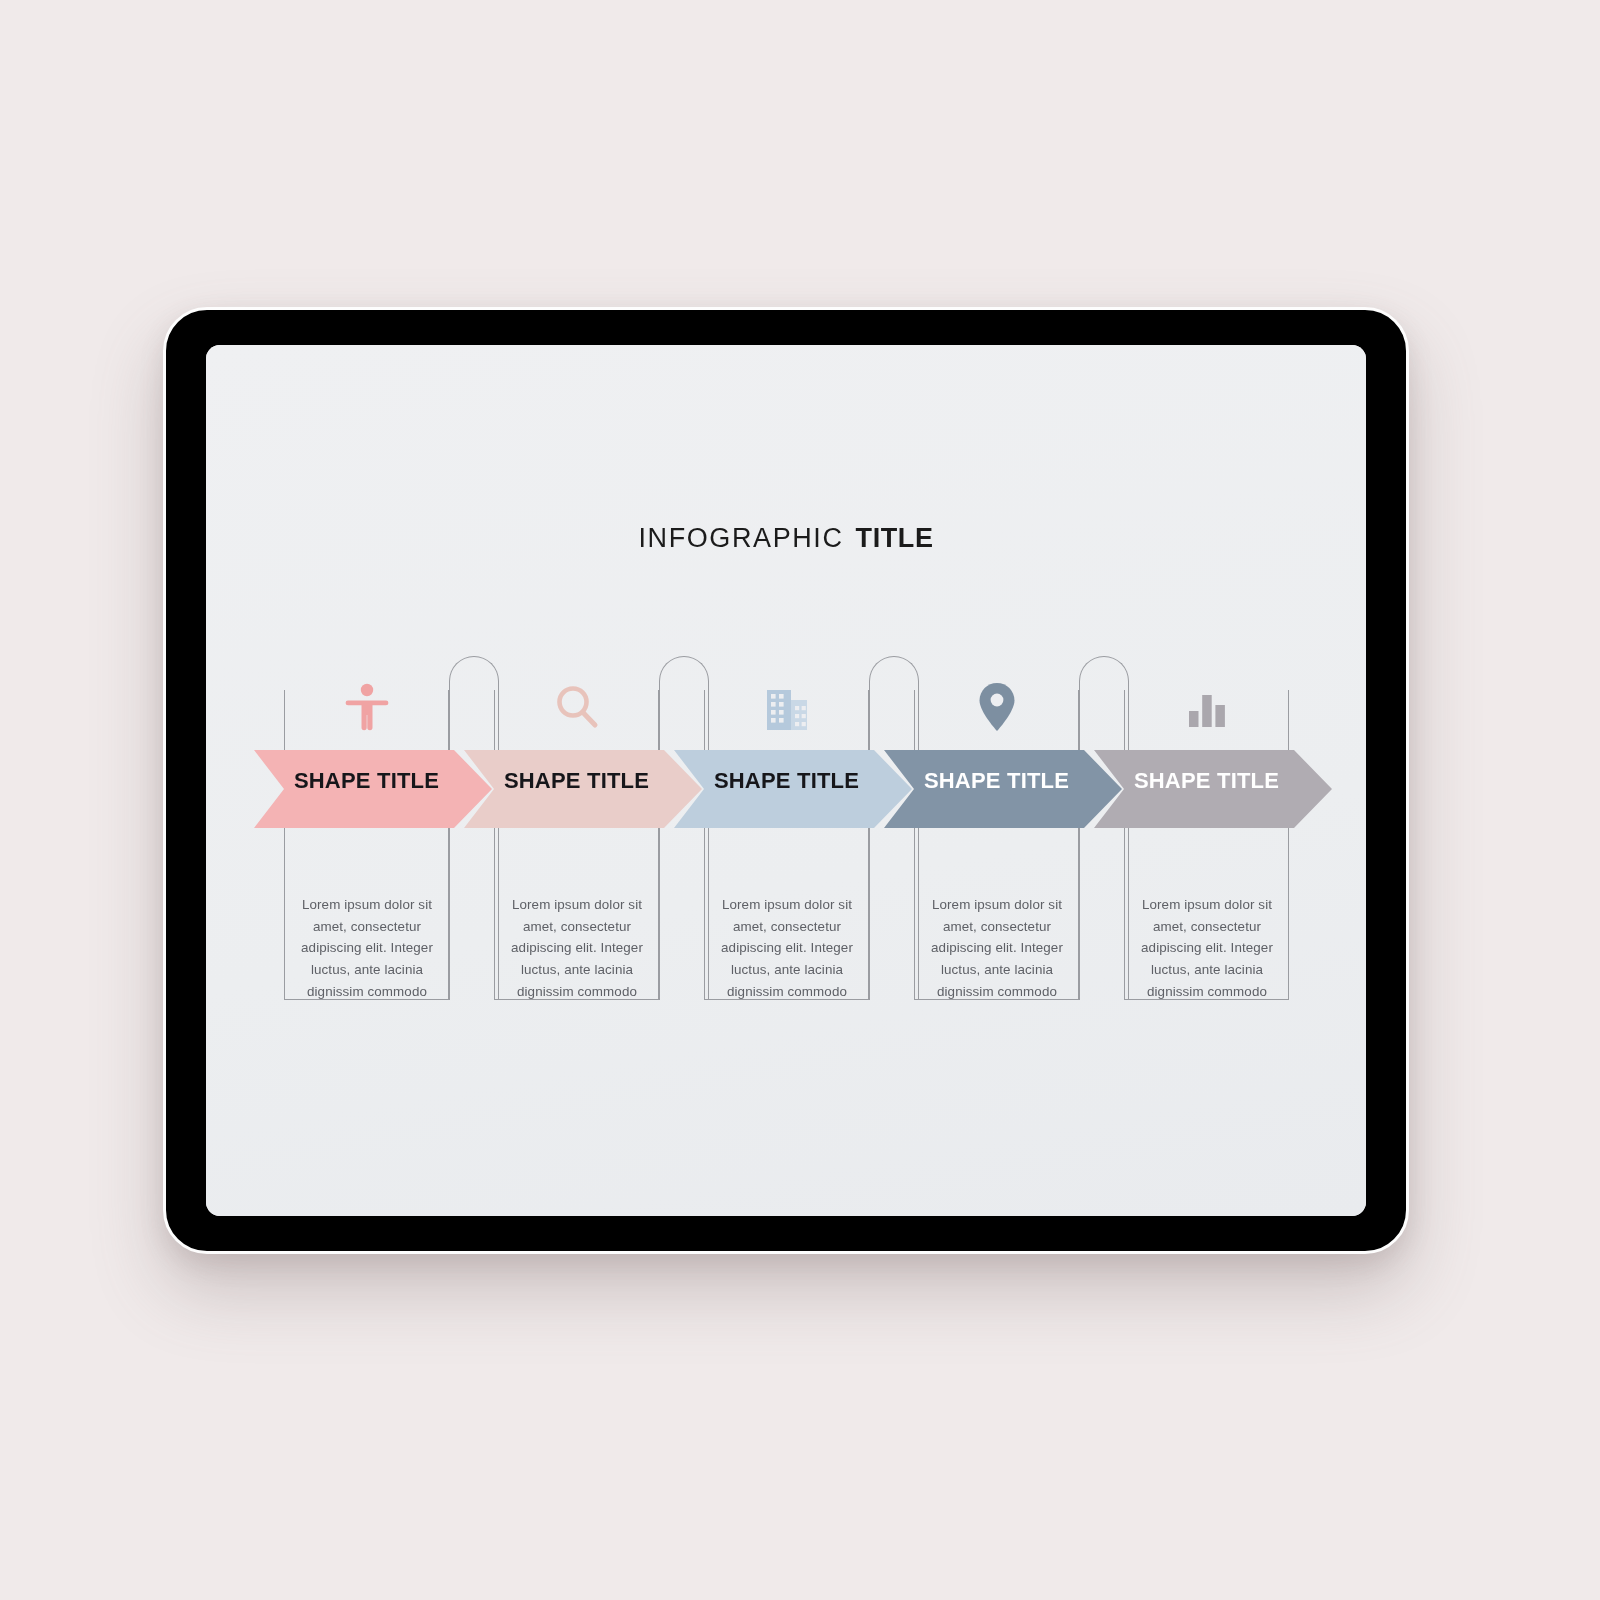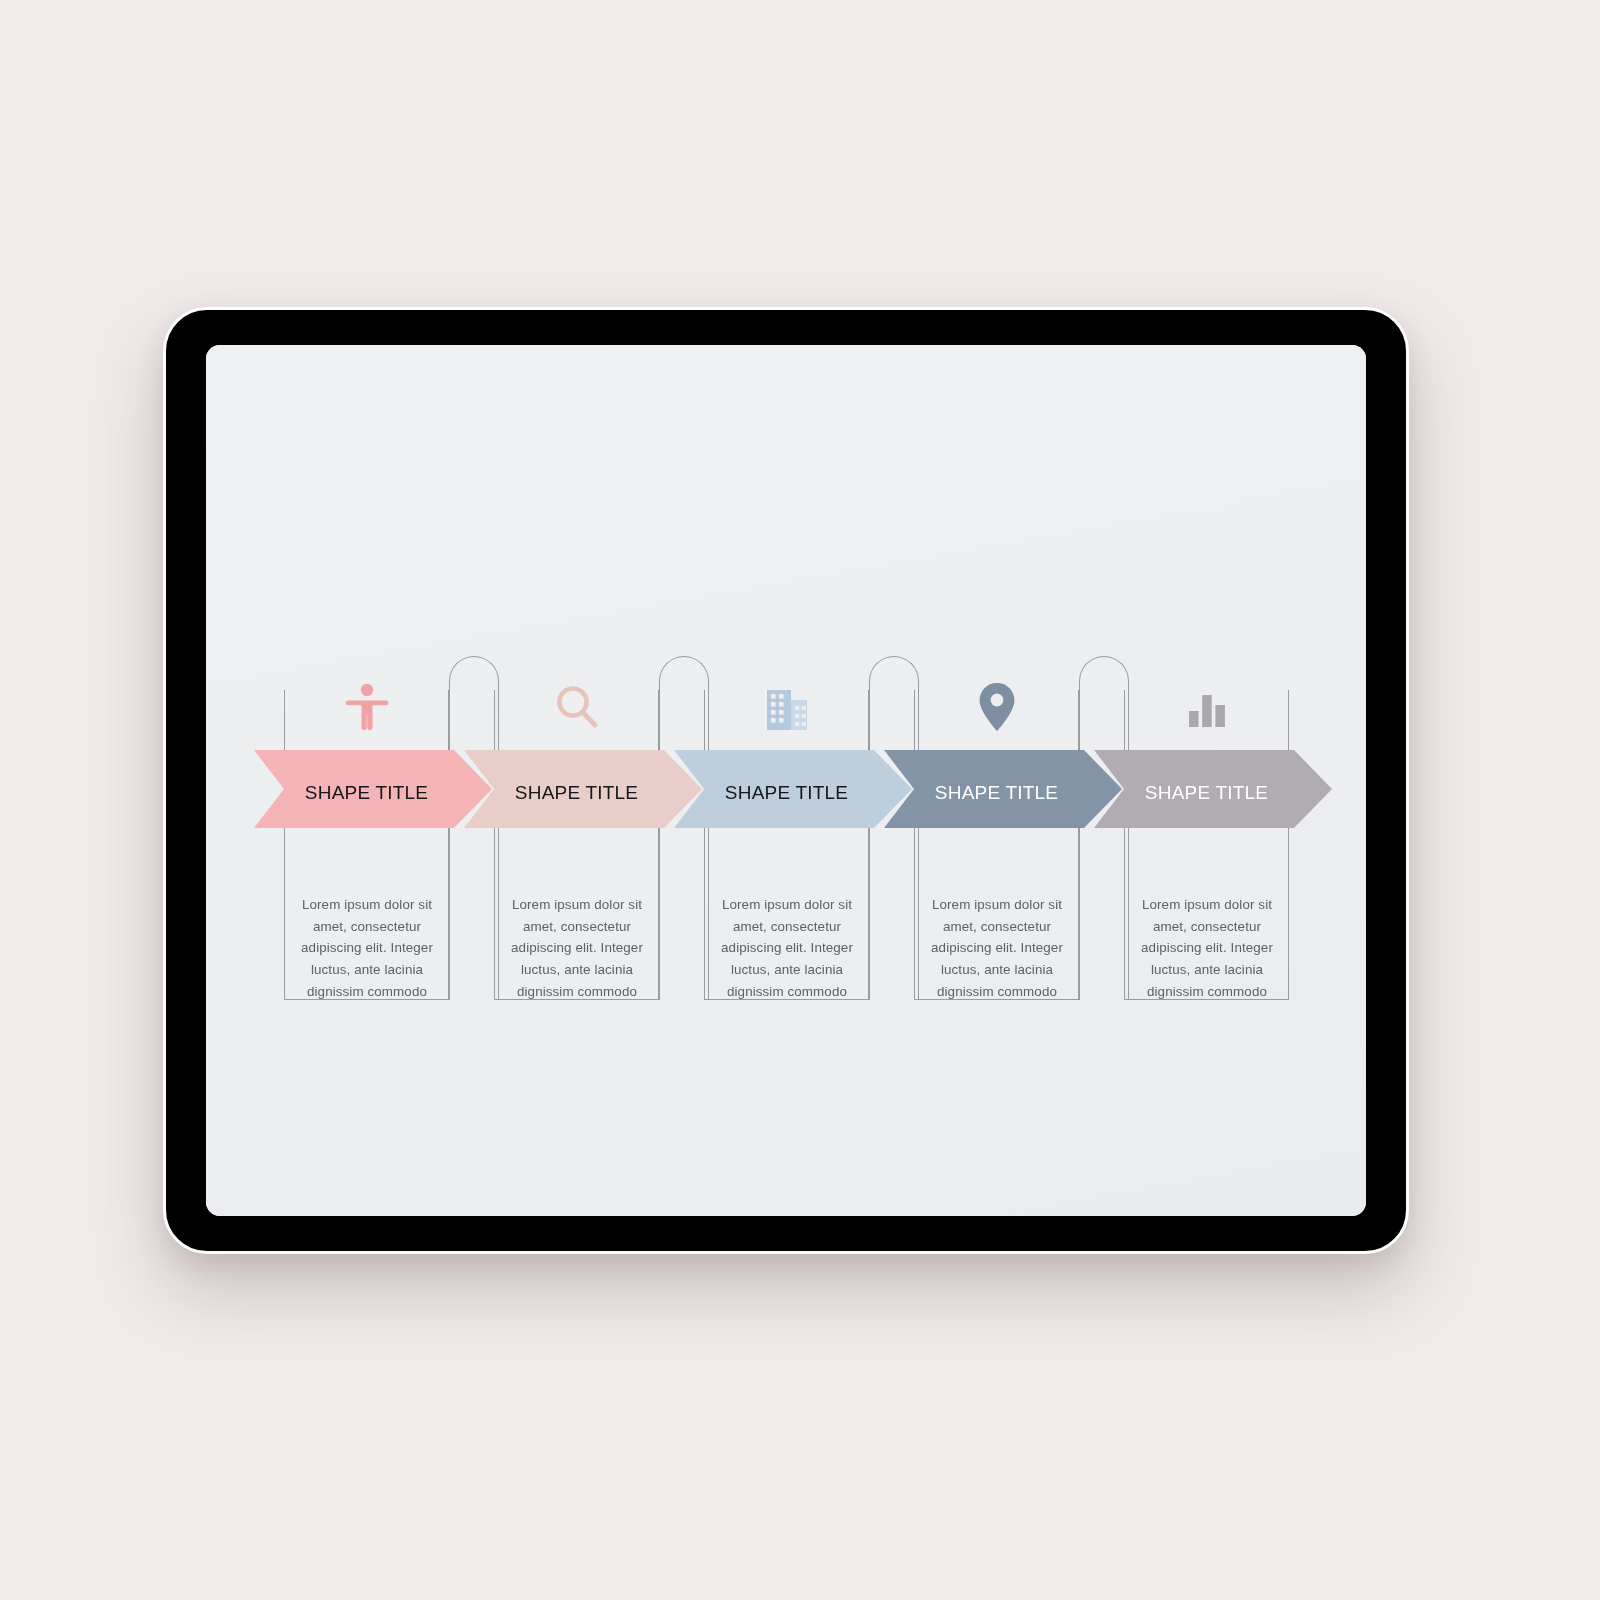--- a/index.html
+++ b/index.html
@@ -131,29 +131,29 @@
     top: 100px;
     left: -25px;
     width: 238px;
     height: 78px;
     z-index: 2;
   }
   .band svg { display: block; width: 100%; height: 100%; }
 
   .band-label {
     position: absolute;
-    top: 104px;
+    top: 92px;
     left: 0;
     width: 175px;
     height: 78px;
     display: flex;
     align-items: center;
     justify-content: center;
-    font-size: 19px;
-    font-weight: 400;
+    font-size: 22px;
+    font-weight: 700;
     letter-spacing: 0.2px;
     z-index: 4;
     white-space: nowrap;
   }
 
   .body-text {
     position: absolute;
     top: 196px;
     left: 6px;
     width: 164px;
@@ -166,20 +166,23 @@
     margin-top: 48px;
   }
 </style>
 </head>
 <body>
 
 <div id="tablet-device">
   <div id="tablet-screen">
     <div id="slide">
 
+      <div id="slide-title">
+        <span>INFOGRAPHIC</span><span class="title-strong">TITLE</span>
+      </div>
 
       <div id="infographic">
 
         <div class="step s0">
           <div class="frame"></div>
           <div class="arch"></div>
           <div class="icon-wrap">
             <svg width="44" height="48" viewBox="0 0 44 48">
               <circle cx="22" cy="7" r="6.2" fill="#f0a3a3"></circle>
               <path d="M3 17.5 H41 A2.4 2.4 0 0 1 41 22.3 H27.5 V44.6 A2.6 2.6 0 0 1 22.3 44.6 V32 H21.7 V44.6 A2.6 2.6 0 0 1 16.5 44.6 V22.3 H3 A2.4 2.4 0 0 1 3 17.5 Z" fill="#f0a3a3"></path>

